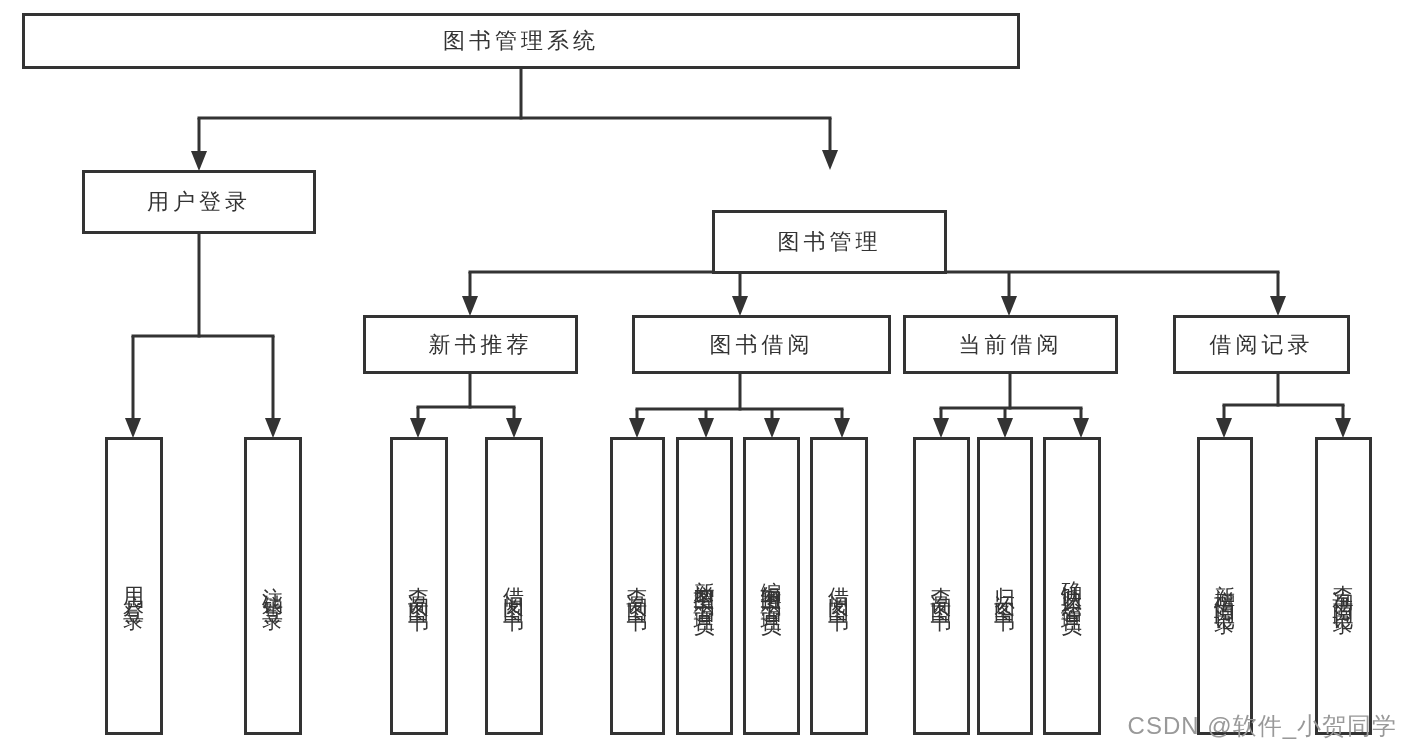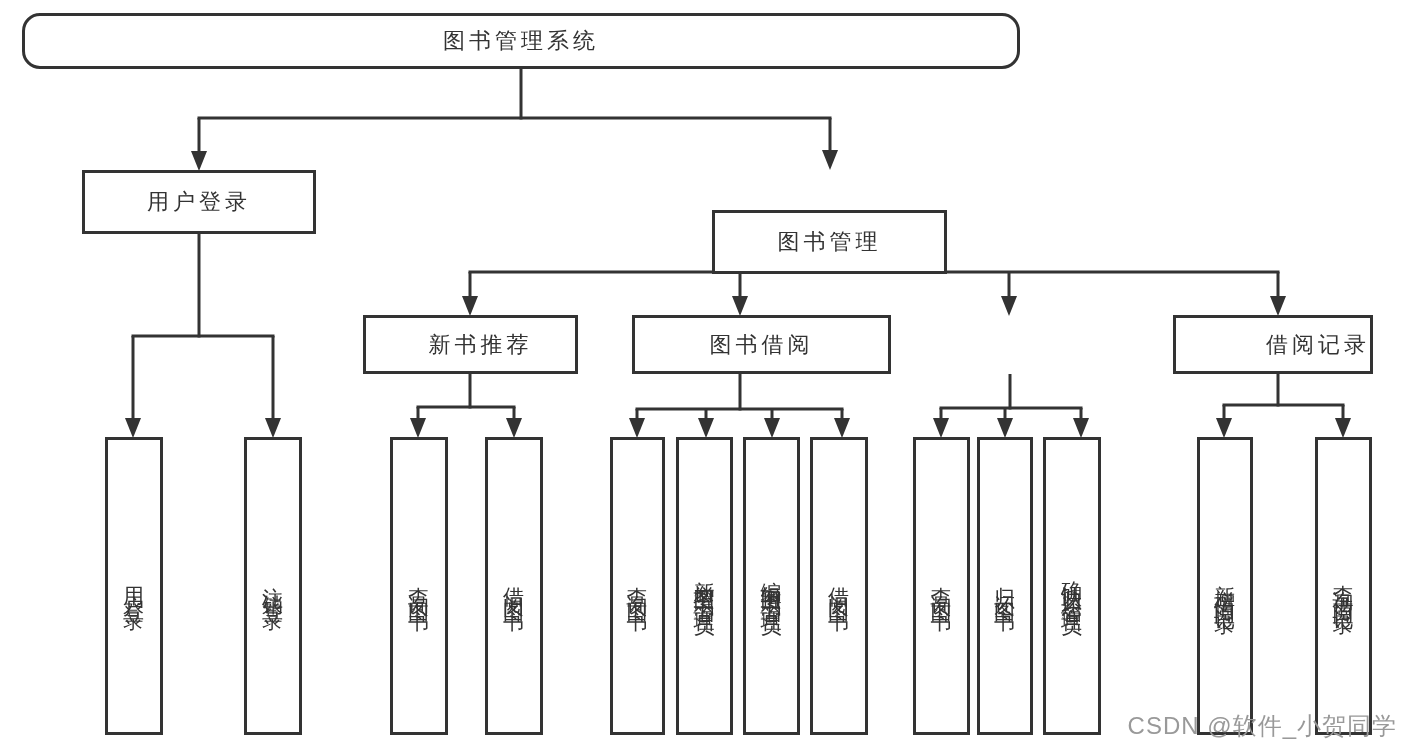--- a/index.html
+++ b/index.html
@@ -114,38 +114,41 @@
     <polygon points="1073,418 1089,418 1081,438"></polygon>
 
     <line x1="1278" y1="374" x2="1278" y2="406.5"></line>
     <line x1="1222.5" y1="405" x2="1344.5" y2="405"></line>
     <line x1="1224" y1="405" x2="1224" y2="420"></line>
     <polygon points="1216,418 1232,418 1224,438"></polygon>
     <line x1="1343" y1="405" x2="1343" y2="420"></line>
     <polygon points="1335,418 1351,418 1343,438"></polygon>
   </svg>
 
-  <div class="hbox" style="left:22px;top:13px;width:998px;height:56px;border-radius:18px;">
+  <div class="hbox" style="left:22px;top:13px;width:998px;height:56px;">
     <span>图书管理系统</span>
   </div>
 
   <div class="hbox" style="left:82px;top:170px;width:234px;height:64px;">
     <span>用户登录</span>
   </div>
   <div class="hbox" style="left:712px;top:170px;width:235px;height:64px;margin-top:40px;">
     <span>图书管理</span>
   </div>
 
   <div class="hbox" style="left:363px;top:315px;width:215px;height:59px;padding-left:20px;">
     <span>新书推荐</span>
   </div>
   <div class="hbox" style="left:632px;top:315px;width:259px;height:59px;justify-content:center;">
     <span>图书借阅</span>
   </div>
-  <div class="hbox" style="left:1173px;top:315px;width:200px;height:59px;justify-content:flex-end;">
+  <div class="hbox" style="left:903px;top:315px;width:215px;height:59px;">
+    <span>当前借阅</span>
+  </div>
+  <div class="hbox" style="left:1173px;top:315px;width:177px;height:59px;">
     <span>借阅记录</span>
   </div>
 
   <div class="vbox" style="left:105px;top:437px;width:58px;height:298px;">
     <span class="vtext">用户登录</span>
   </div>
   <div class="vbox" style="left:244px;top:437px;width:58px;height:298px;">
     <span class="vtext">注销登录</span>
   </div>
   <div class="vbox" style="left:390px;top:437px;width:58px;height:298px;">

